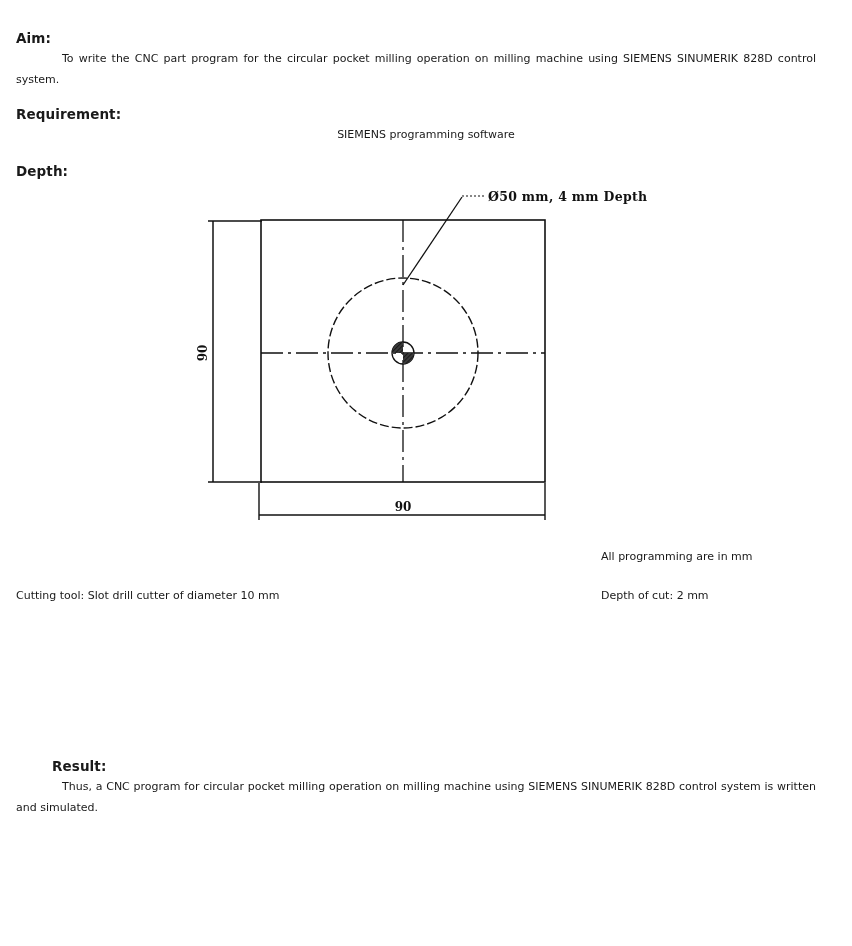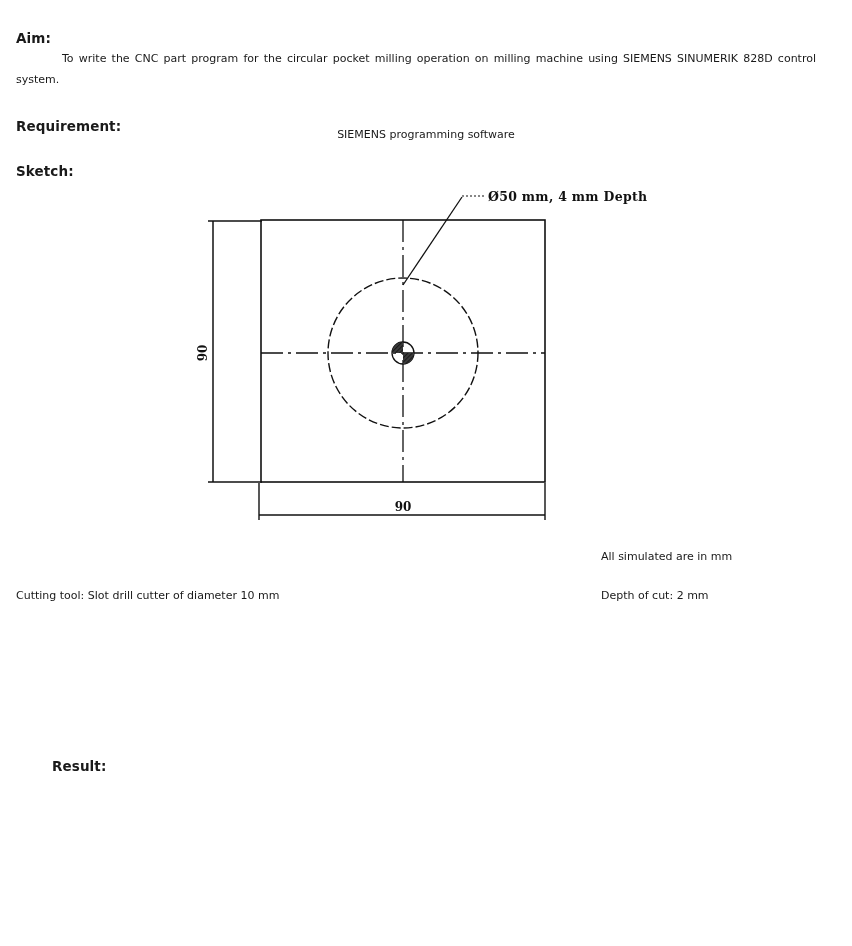--- a/index.html
+++ b/index.html
@@ -47,21 +47,21 @@
   }
   .indent {
     text-indent: 46px;
   }
 
   
   #aim-heading   { left: 16px; top: 16px;  }
   #aim-text      { left: 16px; top: 36px; width: 800px; }
 
   
-  #req-heading   { left: 16px; top: 92px; margin-top: 12px; }
+  #req-heading   { left: 16px; top: 92px; }
   #req-text      { left: 16px; top: 112px; width: 700px; text-align: center; }
 
   
   #sketch-heading{ left: 16px; top: 149px; }
 
   
   #note-alldim   { left: 601px; top: 534px; }
   #note-tool     { left: 16px;  top: 573px; }
   #note-doc      { left: 601px; top: 573px; }
 
@@ -100,21 +100,21 @@
 <div class="page">
 
   <div class="block heading" id="aim-heading">Aim:</div>
 
   <div class="block body-para indent justify" id="aim-text">To write the CNC part program for the circular pocket milling operation on milling machine using SIEMENS SINUMERIK 828D control system.</div>
 
   <div class="block heading" id="req-heading">Requirement:</div>
 
   <div class="block body-para" id="req-text" style="padding-left:60px;">SIEMENS programming software</div>
 
-  <div class="block heading" id="sketch-heading">Sketch:</div>
+  <div class="block heading" id="sketch-heading">Depth:</div>
 
   <div id="sketch-figure">
     <svg width="470" height="350" viewBox="0 0 470 350" xmlns="http://www.w3.org/2000/svg">
 
       <rect x="71" y="40" width="284" height="262" fill="#ffffff" stroke="#111111" stroke-width="1.6"></rect>
 
       <line x1="18" y1="41" x2="72" y2="41" stroke="#111111" stroke-width="1.4"></line>
       <line x1="18" y1="302" x2="72" y2="302" stroke="#111111" stroke-width="1.4"></line>
 
       <line x1="23" y1="41" x2="23" y2="302" stroke="#111111" stroke-width="1.5"></line>
@@ -142,22 +142,23 @@
       <path d="M 213 173 L 202 173 A 11 11 0 0 1 213 162 Z" fill="url(#hatchA)" stroke="none"></path>
 
       <path d="M 213 173 L 224 173 A 11 11 0 0 1 213 184 Z" fill="url(#hatchA)" stroke="none"></path>
 
       <line x1="213" y1="105" x2="272" y2="17" stroke="#111111" stroke-width="1.3"></line>
       <line x1="272" y1="16" x2="295" y2="16" stroke="#111111" stroke-width="1.2" stroke-dasharray="2 2"></line>
       <text class="callout-text" x="298" y="21">Ø50 mm, 4 mm Depth</text>
     </svg>
   </div>
 
-  <div class="block body-para" id="note-alldim">All simulated are in mm</div>
+  <div class="block body-para" id="note-alldim">All programming are in mm</div>
 
   <div class="block body-para" id="note-tool">Cutting tool: Slot drill cutter of diameter 10 mm</div>
 
   <div class="block body-para" id="note-doc">Depth of cut: 2 mm</div>
 
   <div class="block heading" id="result-heading">Result:</div>
 
+  <div class="block body-para indent justify" id="result-text">Thus, a CNC program for circular pocket milling operation on milling machine using SIEMENS SINUMERIK 828D control system is written and simulated.</div>
 
 </div>
 
 </body></html>

